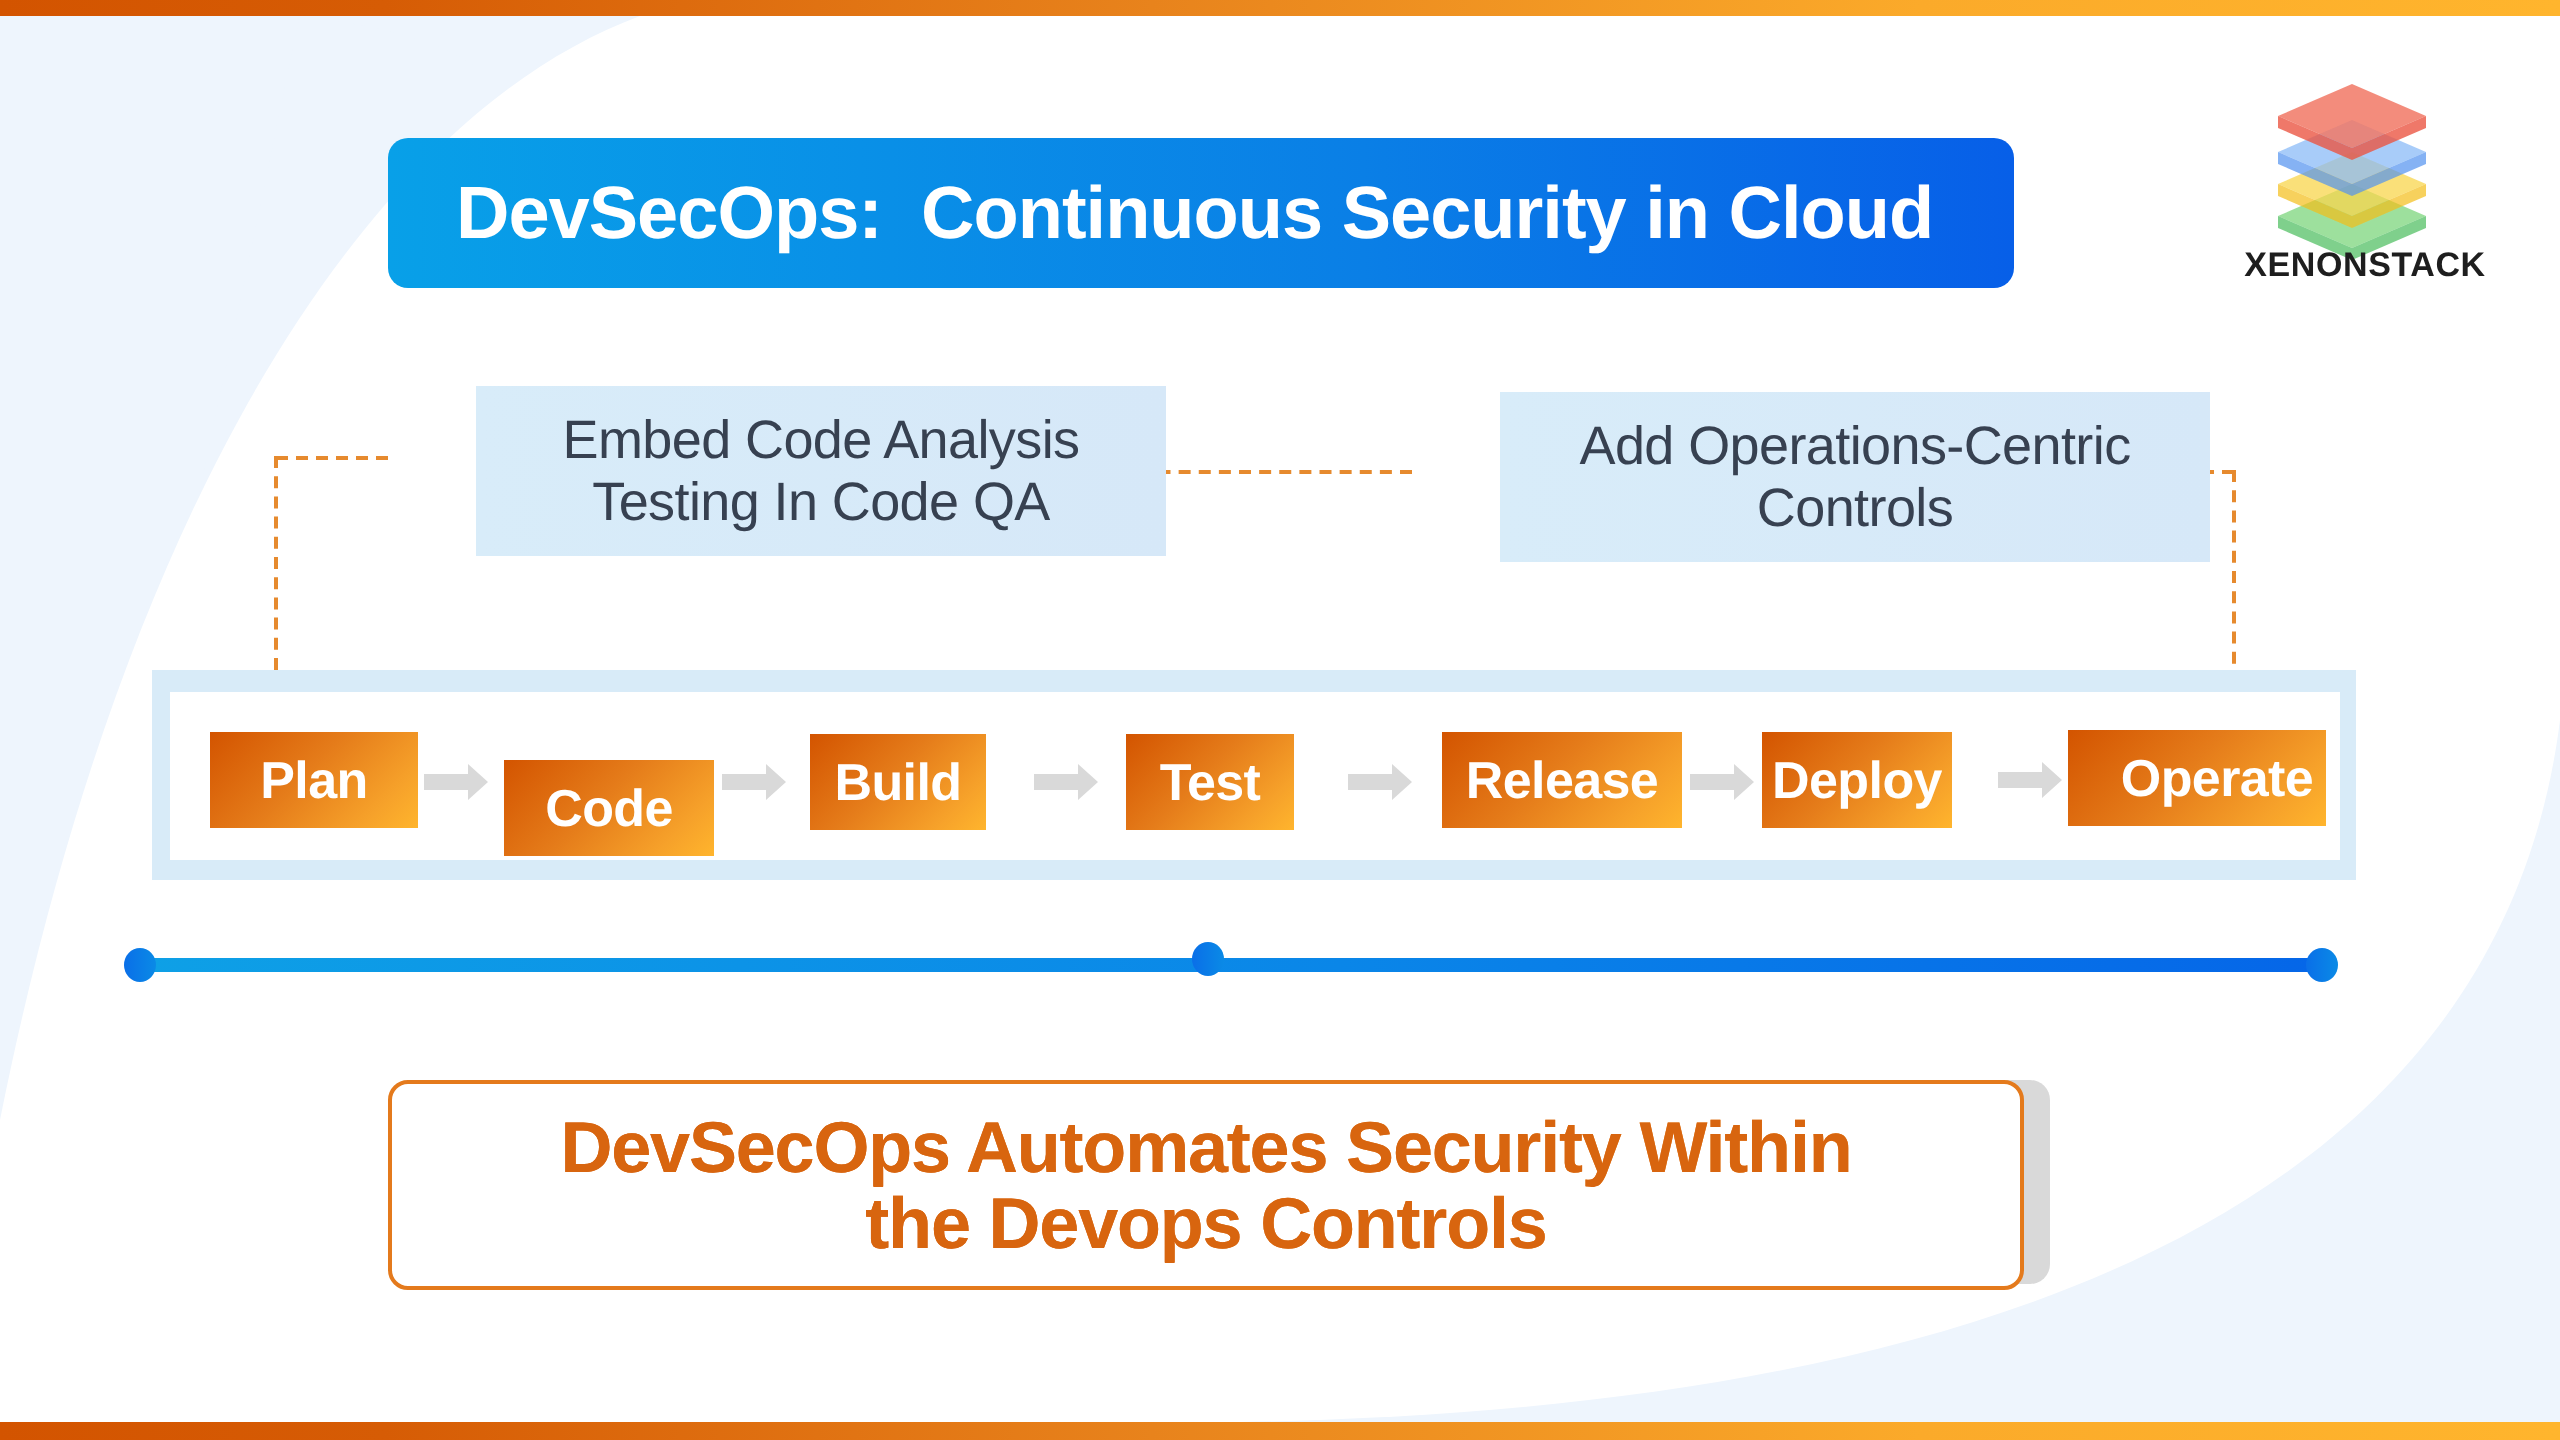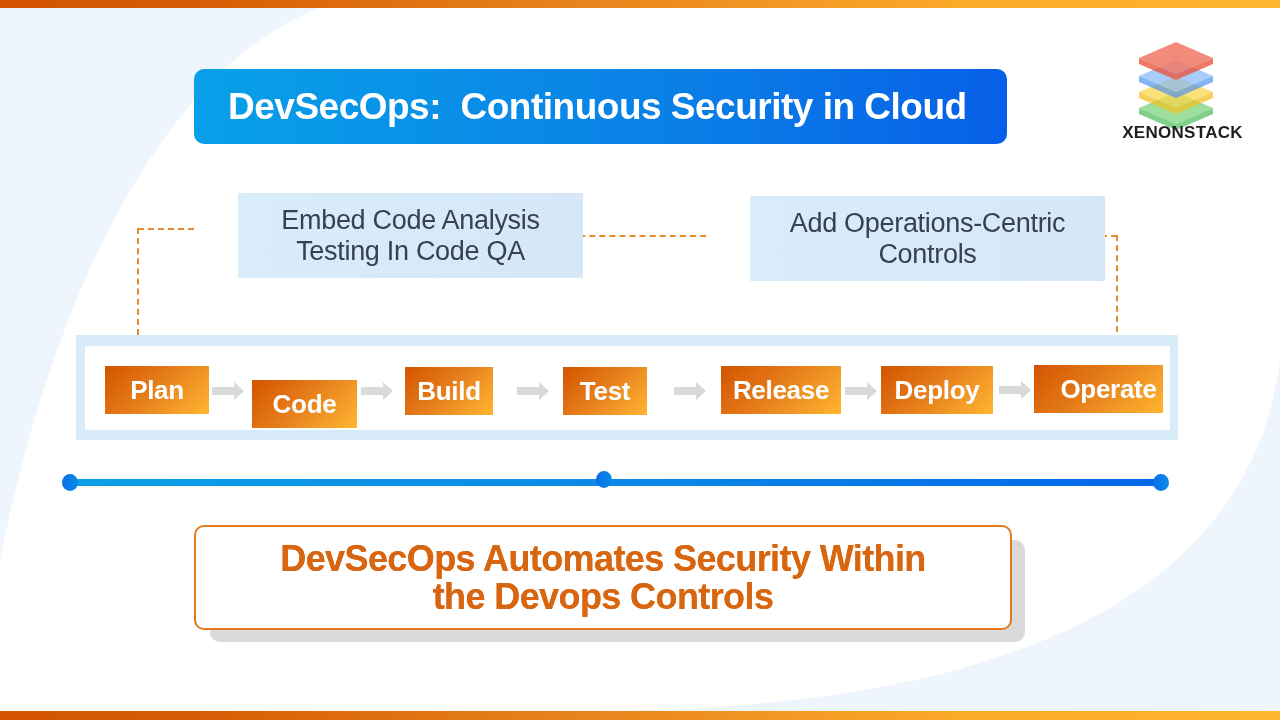--- a/index.html
+++ b/index.html
@@ -85,21 +85,21 @@
     .dot {
       position: absolute; width: 16px; height: 17px; border-radius: 50%;
       background: linear-gradient(90deg, #0a6fe8, #0a8ae6);
     }
 
     .callout-shadow {
       position: absolute; left: 210px; top: 540px; width: 815px; height: 102px;
       background: #d9d9d9; border-radius: 10px;
     }
     .callout {
-      position: absolute; left: 194px; top: 525px; width: 818px; height: 105px;
+      position: absolute; left: 194px; top: 540px; width: 818px; height: 105px;
       background: #fff; border: 2.5px solid #e47a1c; border-radius: 10px;
       display: flex; flex-direction: column; justify-content: center; align-items: center;
       text-align: center;
     }
     .callout-line {
       font-weight: 700; font-size: 36px; line-height: 38px; letter-spacing: -0.6px;
       background: linear-gradient(90deg, #d35400 0%, #e2761a 60%, #ee8a22 100%);
       -webkit-background-clip: text; background-clip: text;
       color: #d8650f;
     }
@@ -168,21 +168,21 @@
 <div class="stage" style="left:563px; top:367px; width:84px;">Test</div>
 <svg class="arrow" style="left:674px; top:381px;" viewBox="0 0 34 20">
     <path d="M0 6 H22 V1 L32 10 L22 19 V14 H0 Z" fill="#d9d9d9"></path>
   </svg>
 
 <div class="stage" style="left:721px; top:366px; width:120px;">Release</div>
 <svg class="arrow" style="left:845px; top:381px;" viewBox="0 0 34 20">
     <path d="M0 6 H22 V1 L32 10 L22 19 V14 H0 Z" fill="#d9d9d9"></path>
   </svg>
 
-<div class="stage" style="left:881px; top:366px; width:112px;">Deploy</div>
+<div class="stage" style="left:881px; top:366px; width:95px;">Deploy</div>
 <svg class="arrow" style="left:999px; top:380px;" viewBox="0 0 34 20">
     <path d="M0 6 H22 V1 L32 10 L22 19 V14 H0 Z" fill="#d9d9d9"></path>
   </svg>
 
 <div class="stage" style="left:1034px; top:365px; width:129px;padding-left:20px;">Operate</div>
 
 <div class="timeline"></div>
 <div class="dot" style="left:62px; top:474px;"></div>
 <div class="dot" style="left:596px; top:471px;"></div>
 <div class="dot" style="left:1153px; top:474px;"></div>

